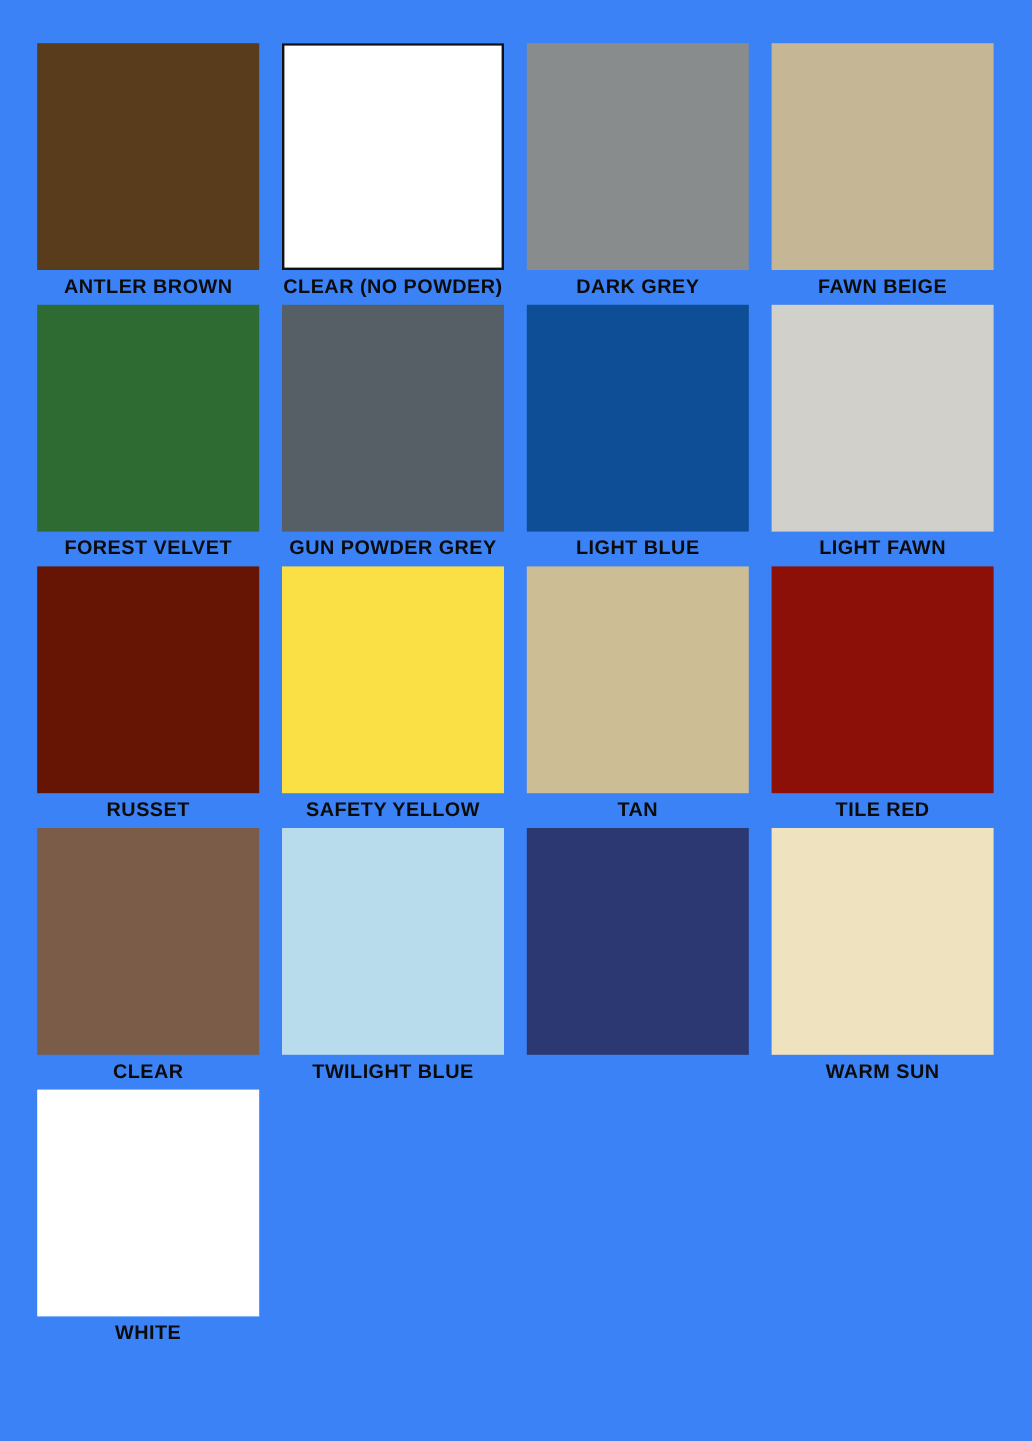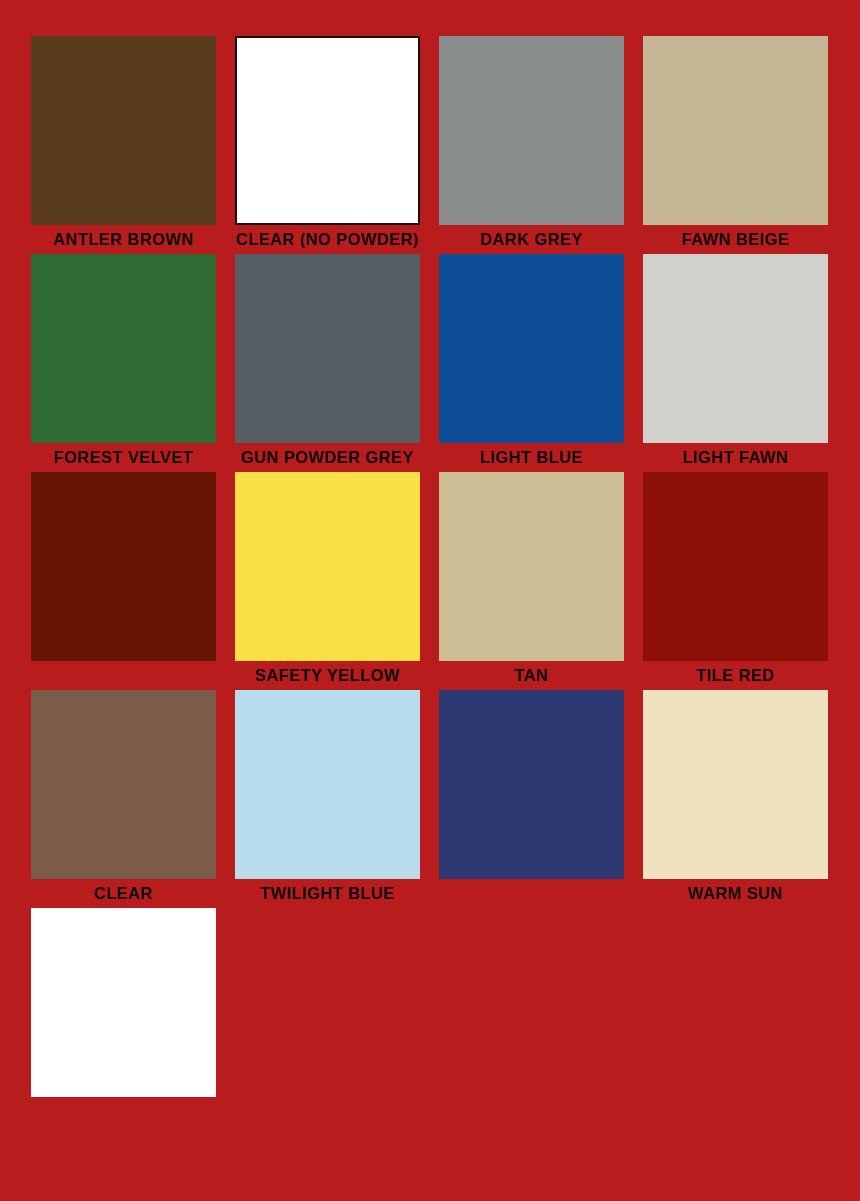--- a/index.html
+++ b/index.html
@@ -64,21 +64,21 @@
     font-weight: bold;
     letter-spacing: 0.4px;
     color: #0b0b0b;
     line-height: 1.1;
     white-space: nowrap;
   }
 </style>
 </head>
 <body>
 
-<div id="swatch-grid" style="background: #b91c1c;">
+<div id="swatch-grid" style="background: #3b82f6;">
     <div class="swatch-cell">
       <div class="swatch-chip" style="background: rgb(89, 60, 28);"></div>
       <div class="swatch-label">ANTLER BROWN</div>
     </div>
     <div class="swatch-cell">
       <div class="swatch-chip outlined" style="background: rgb(255, 255, 255); border-color: rgb(17, 17, 17);"></div>
       <div class="swatch-label">CLEAR (NO POWDER)</div>
     </div>
     <div class="swatch-cell">
       <div class="swatch-chip" style="background: rgb(136, 140, 140);"></div>
@@ -99,20 +99,21 @@
     <div class="swatch-cell">
       <div class="swatch-chip" style="background: rgb(13, 78, 150);"></div>
       <div class="swatch-label">LIGHT BLUE</div>
     </div>
     <div class="swatch-cell">
       <div class="swatch-chip" style="background: rgb(210, 208, 202);"></div>
       <div class="swatch-label">LIGHT FAWN</div>
     </div>
     <div class="swatch-cell">
       <div class="swatch-chip" style="background: rgb(102, 21, 5);"></div>
+      <div class="swatch-label">RUSSET</div>
     </div>
     <div class="swatch-cell">
       <div class="swatch-chip" style="background: rgb(250, 224, 68);"></div>
       <div class="swatch-label">SAFETY YELLOW</div>
     </div>
     <div class="swatch-cell">
       <div class="swatch-chip" style="background: rgb(205, 189, 149);"></div>
       <div class="swatch-label">TAN</div>
     </div>
     <div class="swatch-cell">
@@ -129,18 +130,19 @@
     </div>
     <div class="swatch-cell">
       <div class="swatch-chip" style="background: rgb(43, 56, 113);"></div>
     </div>
     <div class="swatch-cell">
       <div class="swatch-chip" style="background: rgb(239, 226, 191);"></div>
       <div class="swatch-label">WARM SUN</div>
     </div>
     <div class="swatch-cell">
       <div class="swatch-chip" style="background: rgb(255, 255, 255);"></div>
+      <div class="swatch-label">WHITE</div>
     </div>
     <div class="swatch-cell empty">
       <div class="swatch-chip"></div>
       <div class="swatch-label"></div>
     </div>
   </div>
 
 </body></html>

